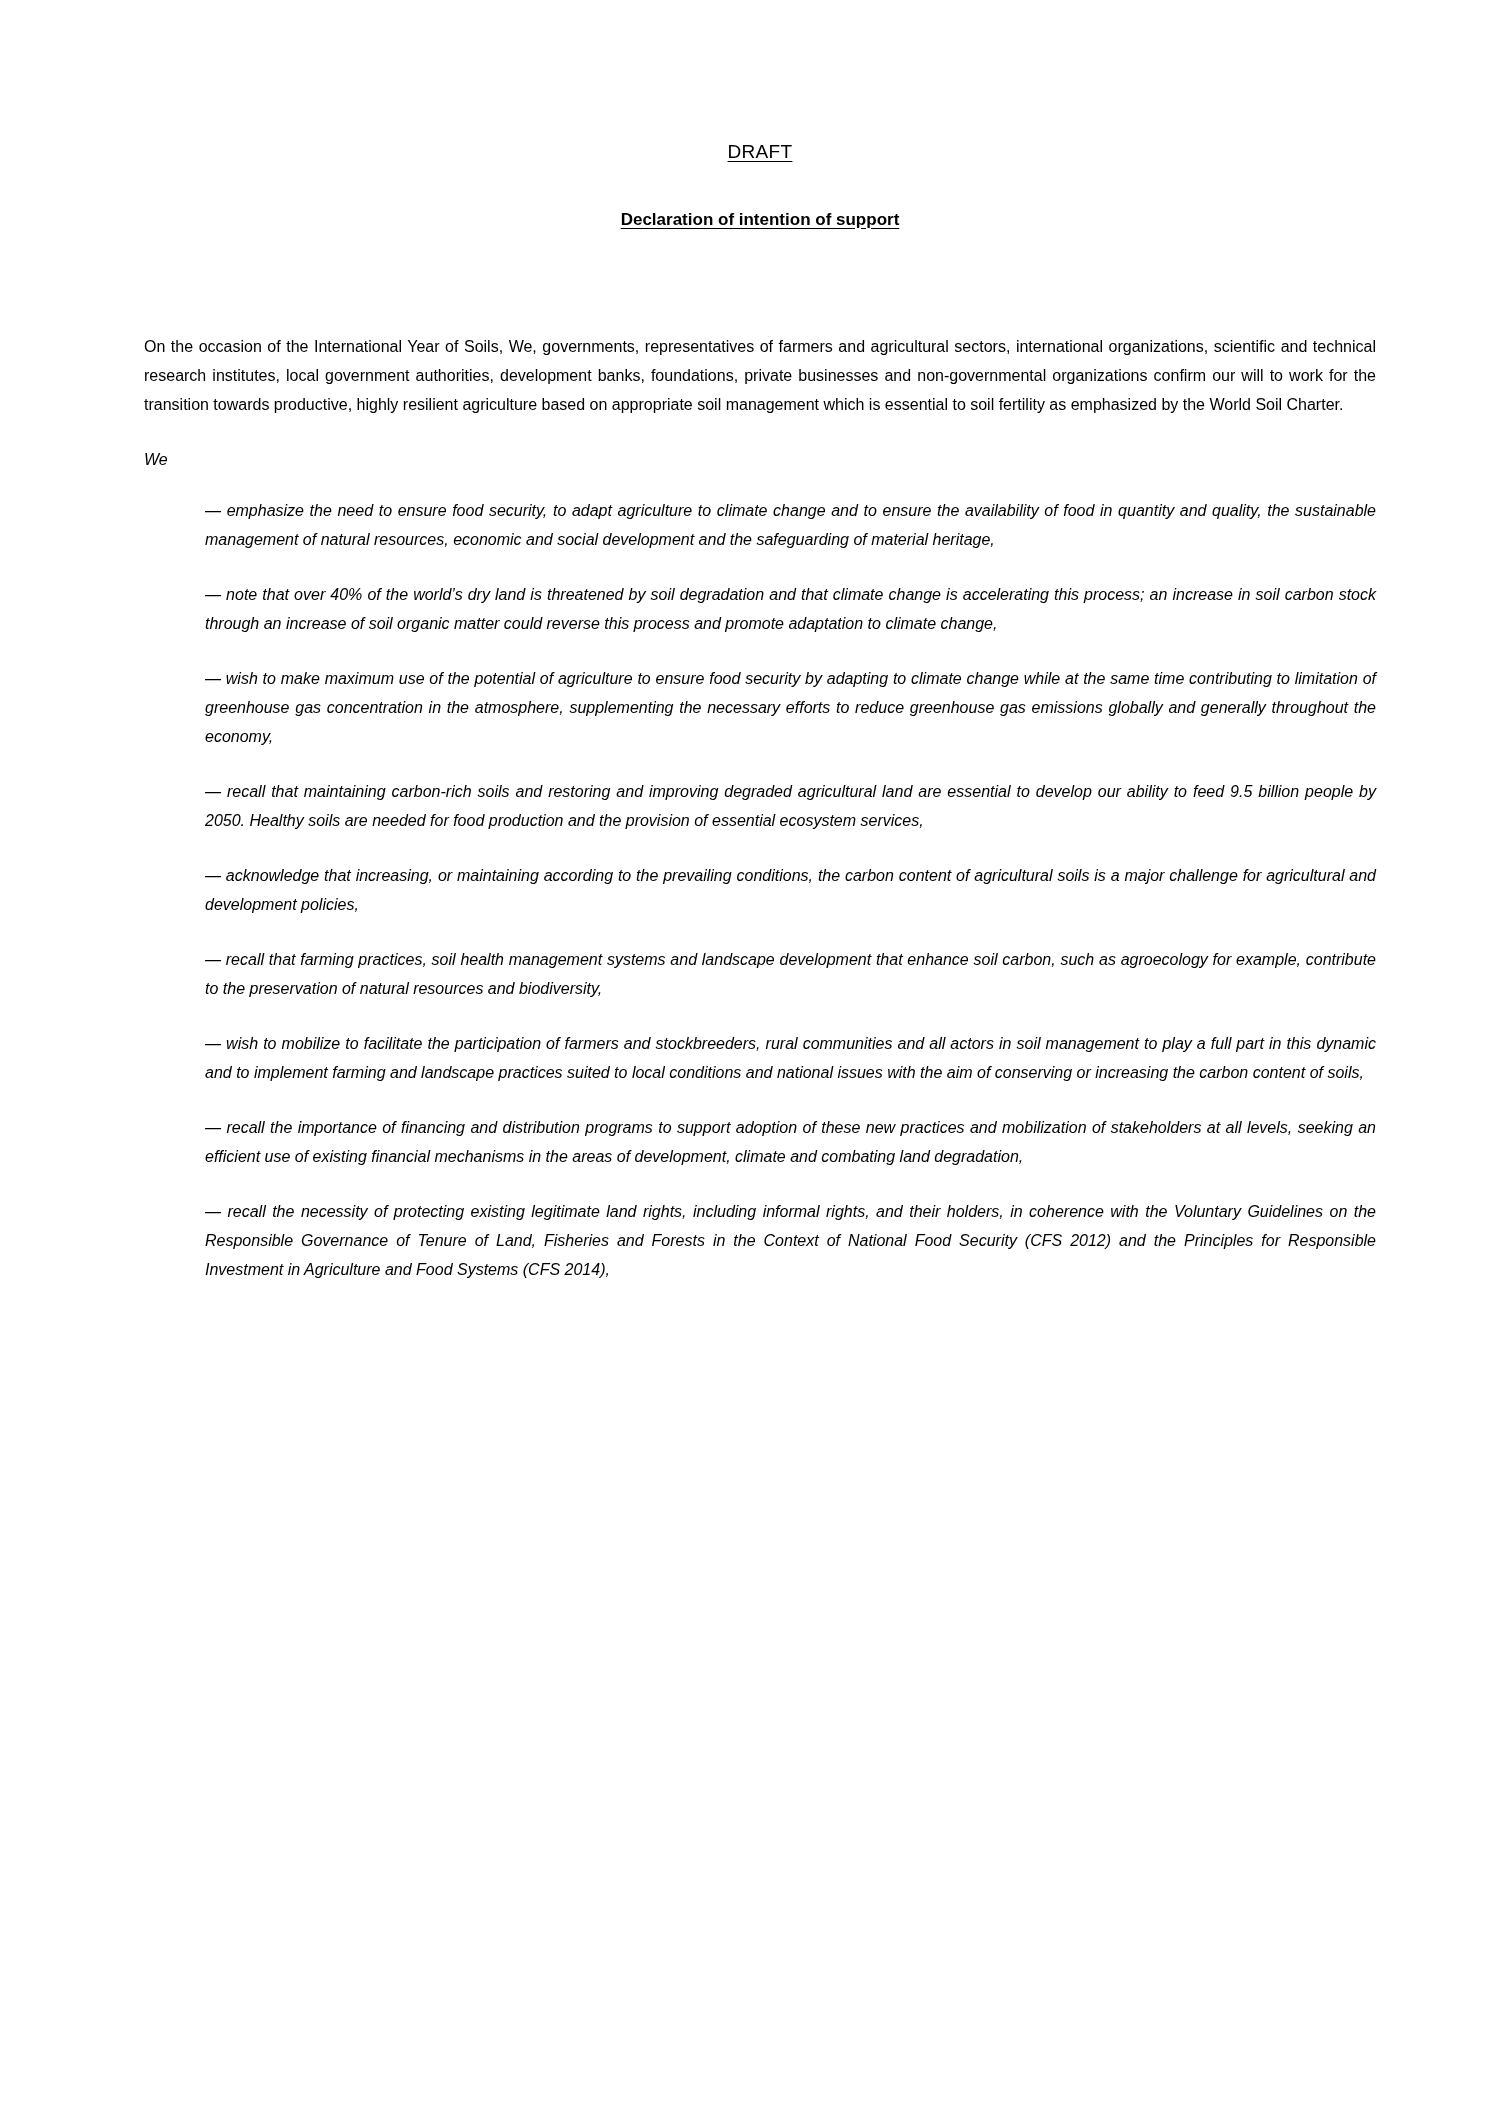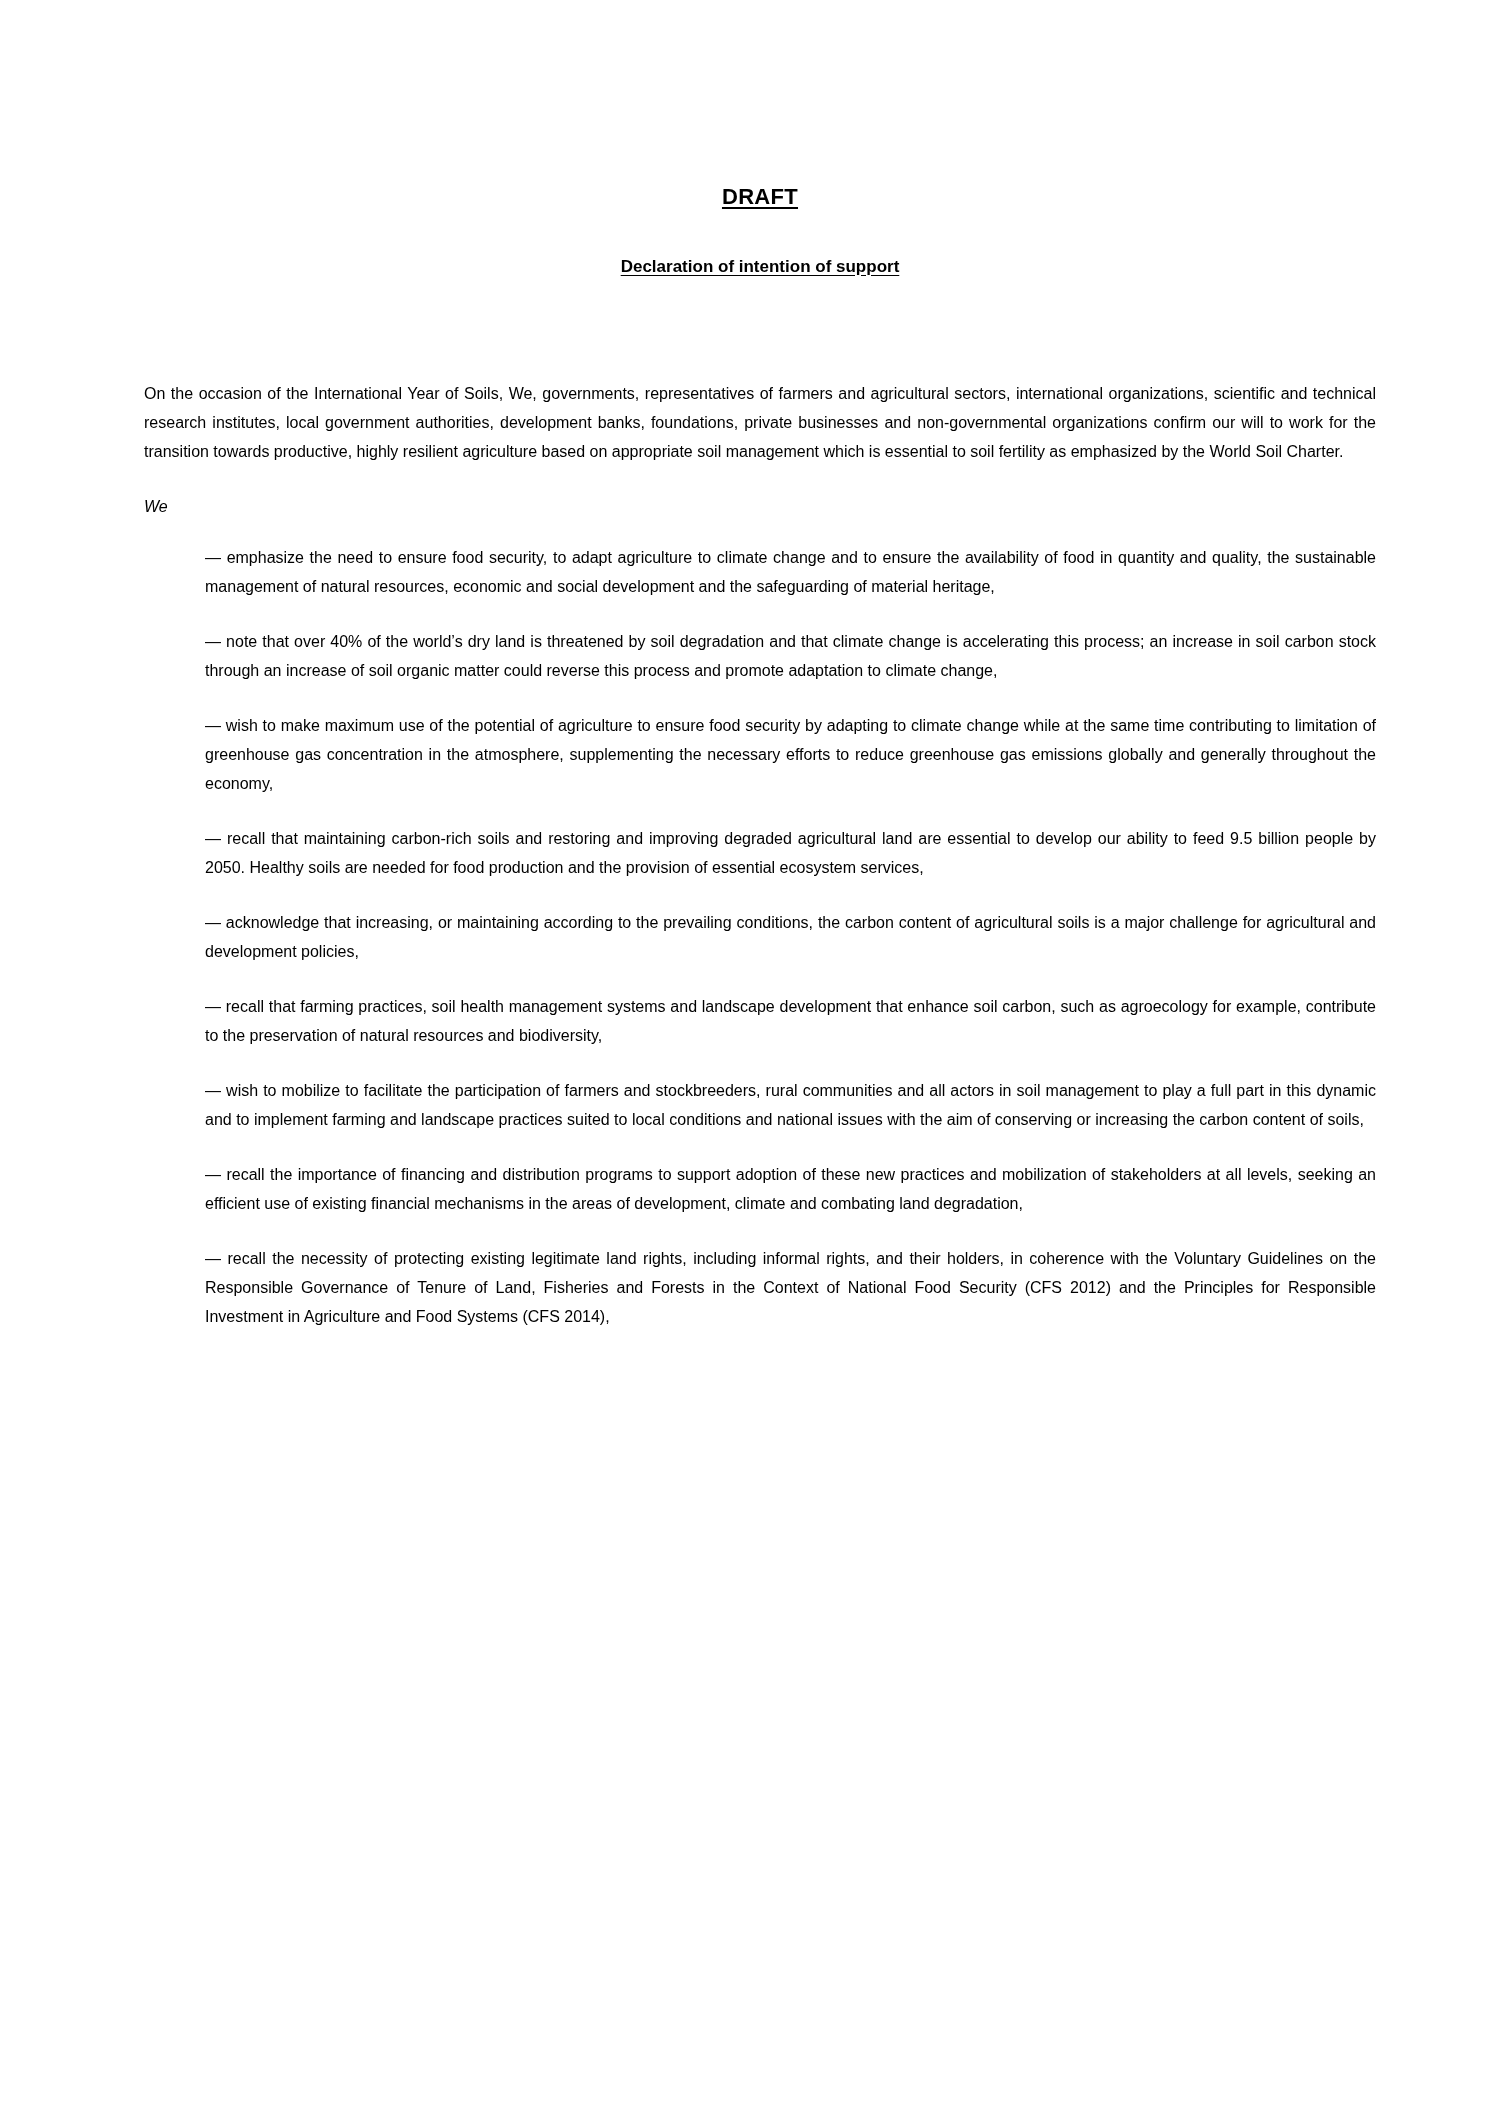--- a/index.html
+++ b/index.html
@@ -26,25 +26,24 @@
     top: 0;
     width: 1232px;
   }
 
   
   .heading-block {
     padding-top: 142px;
     text-align: center;
   }
   .doc-label {
-    font-size: 22px;
-    font-weight: bold;
+    font-size: 19px;
+    font-weight: normal;
     line-height: 1.0;
     letter-spacing: 0.3px;
-    margin-top: 44px;
   }
   .doc-label span {
     text-decoration: underline;
     text-underline-offset: 3px;
   }
   .title-group {
     margin-top: 42px;
     font-size: 17px;
     font-weight: bold;
     line-height: 33px;
@@ -78,20 +77,21 @@
     list-style: none;
     margin: 0;
     padding: 0;
   }
   ul.clauses > li {
     position: relative;
     margin: 12px 0 26px 0;
     padding-left: 61px;
     text-align: justify;
     text-justify: inter-word;
+    font-style: italic;
   }
   ul.clauses > li:last-child {
     margin-bottom: 0;
   }
 </style>
 </head>
 <body>
 
 <div class="page" style="background: rgb(255, 255, 255); color: rgb(0, 0, 0);">
   <div class="content">

